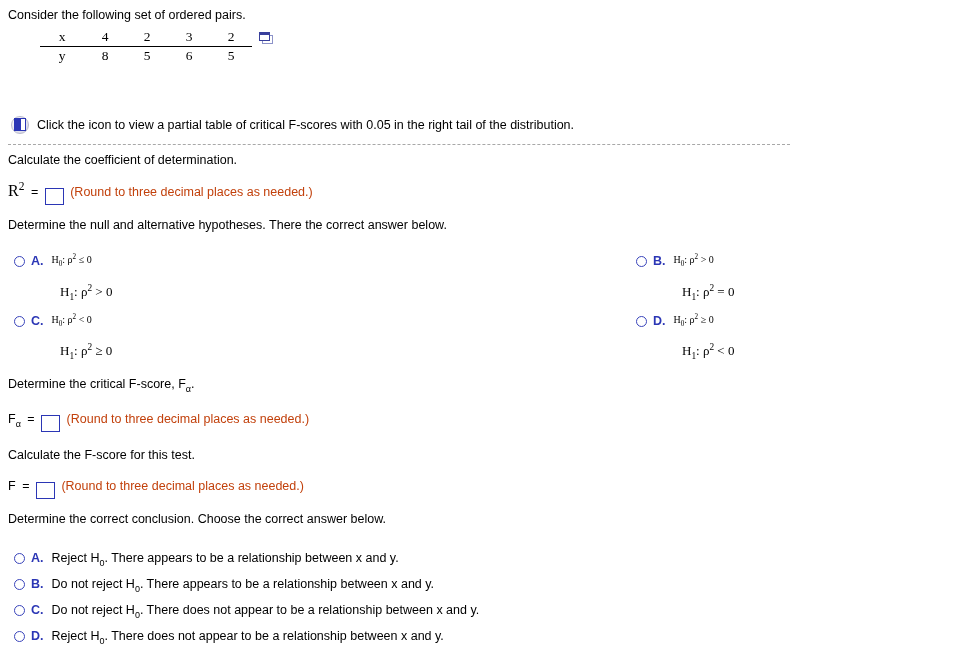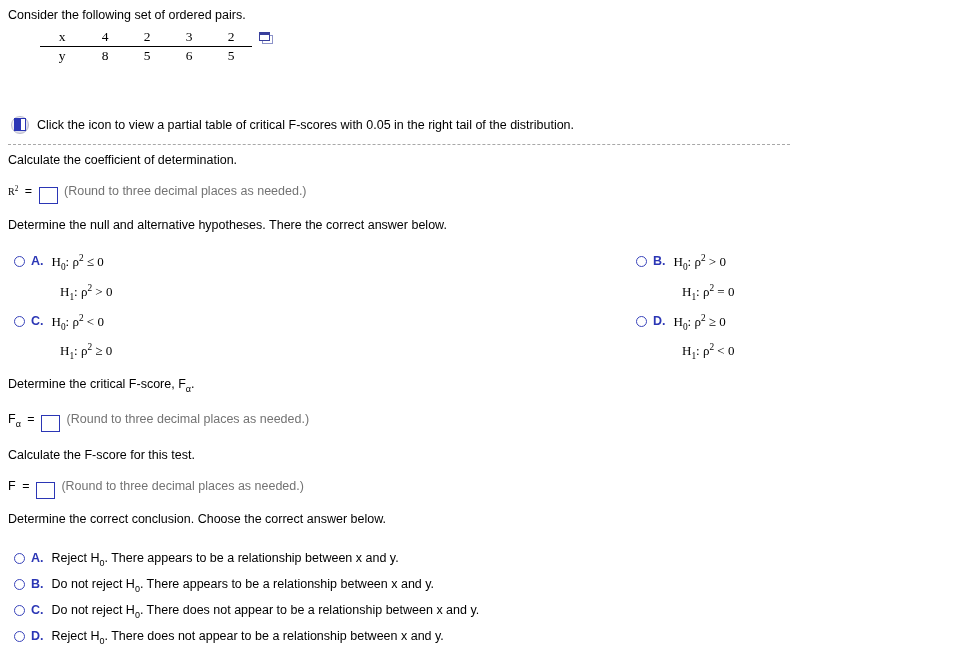--- a/index.html
+++ b/index.html
@@ -22,21 +22,21 @@
     height: 507px;
     padding: 0;
   }
 
   
   .line {
     position: absolute;
     white-space: nowrap;
     line-height: 14px;
   }
-  .blue { color: #737373; }
+  .blue { color: #c2410c; }
 
   sup.exp {
     font-size: 0.72em;
     vertical-align: super;
     line-height: 0;
   }
   sub.sub {
     font-size: 0.72em;
     vertical-align: sub;
     line-height: 0;
@@ -201,21 +201,21 @@
     flex: 0 0 auto;
   }
   .opt-letter {
     color: #2b36b5;
     font-weight: bold;
     margin-right: 8px;
     font-size: 12.5px;
   }
   .hyp {
     font-family: "Liberation Serif", serif;
-    font-size: 13px;
+    font-size: 10px;
   }
   .hyp-line2 {
     position: absolute;
     font-family: "Liberation Serif", serif;
     font-size: 13px;
   }
   .concl-text {
     font-size: 12.5px;
   }
 </style>
@@ -262,21 +262,21 @@
       </span>
     </span>
     <span>Click the icon to view a partial table of critical F-scores with 0.05 in the right tail of the distribution.</span>
   </div>
 
   <div id="divider"></div>
 
   <div class="line" style="left:8px; top:153px;">Calculate the coefficient of determination.</div>
 
   <div class="line" style="left:8px; top:184px;">
-    <span class="hyp" style="font-size:10px;"><span>R</span><sup class="exp">2</sup></span>
+    <span class="hyp" style="font-size:16px;"><span>R</span><sup class="exp">2</sup></span>
     <span style="margin-left:3px;">=</span>
     <input class="ansbox" type="text" value="" style="">
     <span class="blue">(Round to three decimal places as needed.)</span>
   </div>
 
   <div class="line" style="left:8px; top:218px;">Determine the null and alternative hypotheses. There the correct answer below.</div>
 
   <div class="opt" style="left:14px; top:254px;">
     <span class="radio"></span>
     <span class="opt-letter">A.</span>

